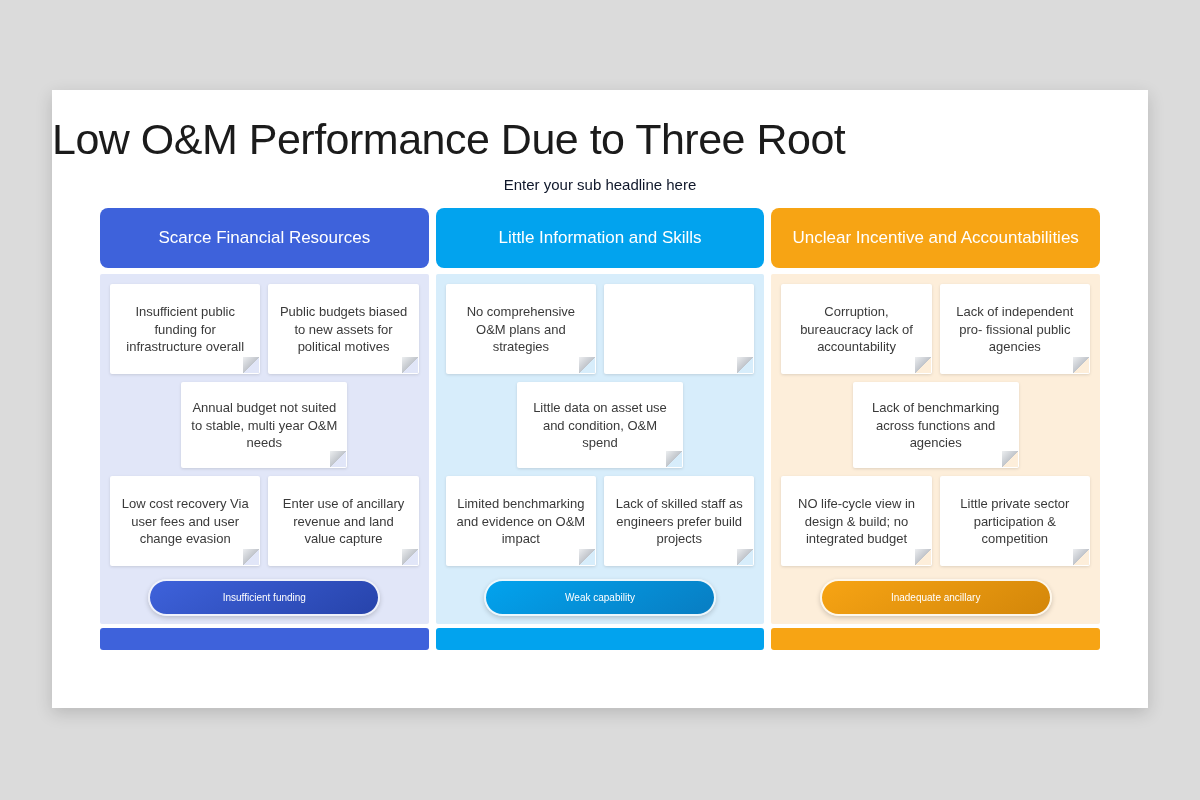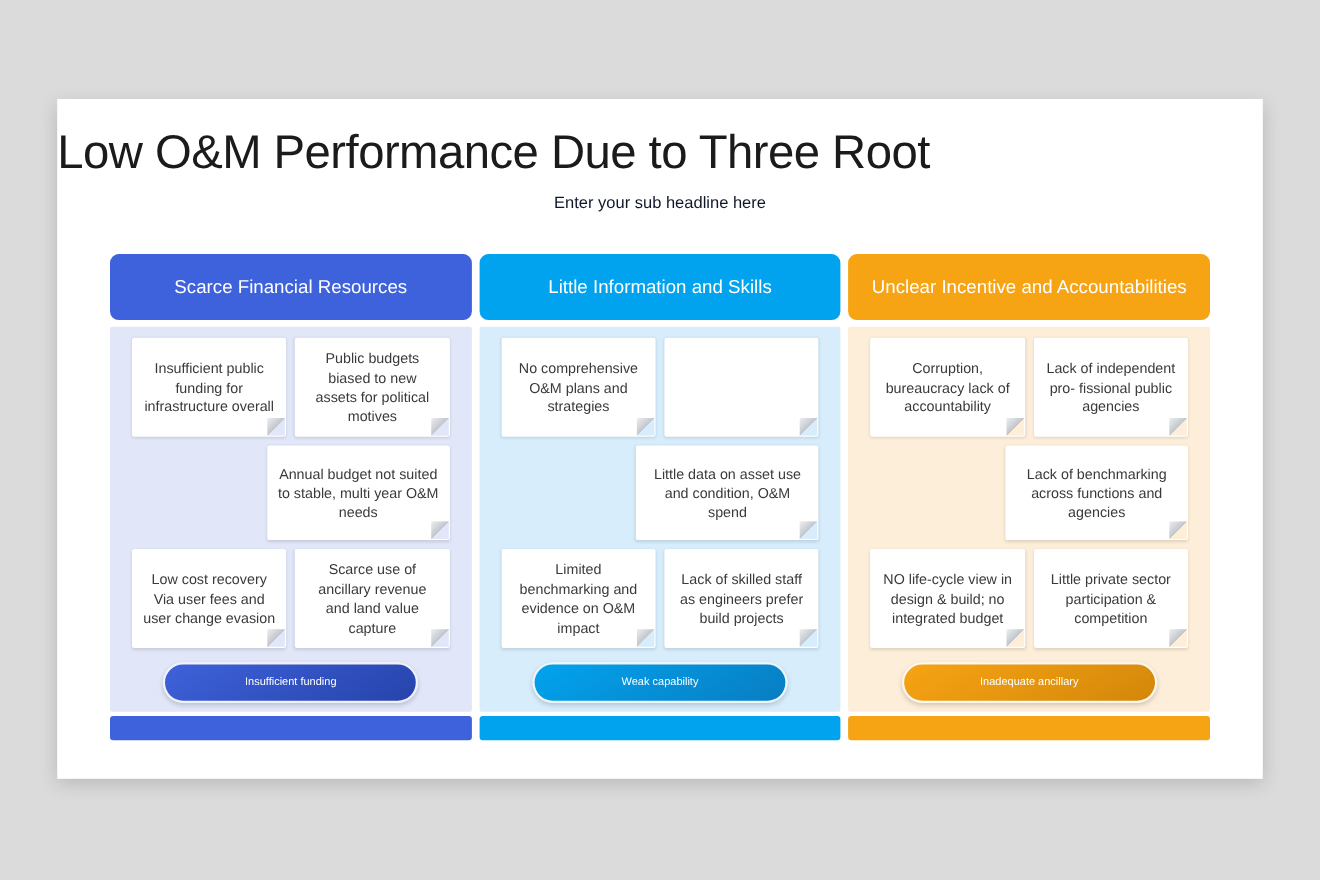--- a/index.html
+++ b/index.html
@@ -26,55 +26,55 @@
   }
   .subtitle {
     text-align:center;
     margin-top:14px;
     font-size:15px;
     color:#0f172a;
   }
   .columns {
     display:flex;
     gap:7px;
-    margin:38px 48px 0;
+    margin:15px 48px 0;
   }
   .column { flex:1; display:flex; flex-direction:column; }
   .col-header {
     height:60px;
     border-radius:8px;
     background:linear-gradient(180deg, var(--accent) 0%, var(--accent) 100%);
     color:#ffffff;
     display:flex; align-items:center; justify-content:center;
     text-align:center;
     font-size:17px;
     padding:0 6px;
     margin-bottom:6px;
   }
   .col-body {
     background:var(--tint);
     border-radius:2px;
     height:350px;
-    padding:10px 20px 0;
+    padding:10px 10px 0;
   }
   .note-row { display:flex; gap:8px; }
   .note {
     position:relative;
     background:#ffffff;
     border-radius:2px;
     box-shadow:0 1px 3px rgba(0,0,0,.12);
     display:flex; align-items:center; justify-content:center;
     text-align:center;
     padding:8px 10px;
     font-size:13px;
     color:#3a3a3a;
     line-height:1.35;
   }
   .note-row.two .note { flex:1; height:90px; }
-  .note-row.one { justify-content:flex-end; margin:8px 0; }
+  .note-row.one { justify-content:center; margin:8px 0; }
   .note-row.one .note { width:166px; height:86px; }
   .fold {
     position:absolute; right:1px; bottom:1px;
     width:16px; height:16px;
     background:linear-gradient(to top left,
       var(--tint) 0%, var(--tint) 49%,
       #c2c6cc 50%, #eceef0 100%);
   }
   .pill {
     margin:13px auto 0;
@@ -125,21 +125,21 @@
               <span>Annual budget not suited to stable, multi year O&amp;M needs</span>
               <span class="fold"></span>
             </div>
           </div>
           <div class="note-row two">
             <div class="note">
               <span>Low cost recovery Via user fees and user change evasion</span>
               <span class="fold"></span>
             </div>
             <div class="note">
-              <span>Scarce use of ancillary revenue and land value capture</span>
+              <span>Enter use of ancillary revenue and land value capture</span>
               <span class="fold"></span>
             </div>
           </div>
           <div class="pill">
             <span>Insufficient funding</span>
           </div>
         </div>
         <div class="col-bar"></div>
       </section>
 

